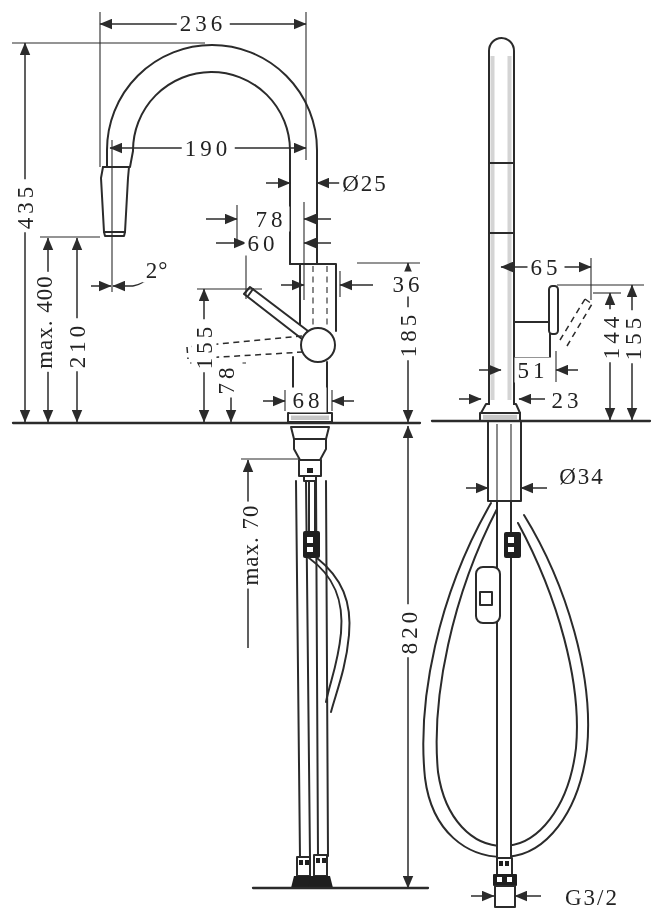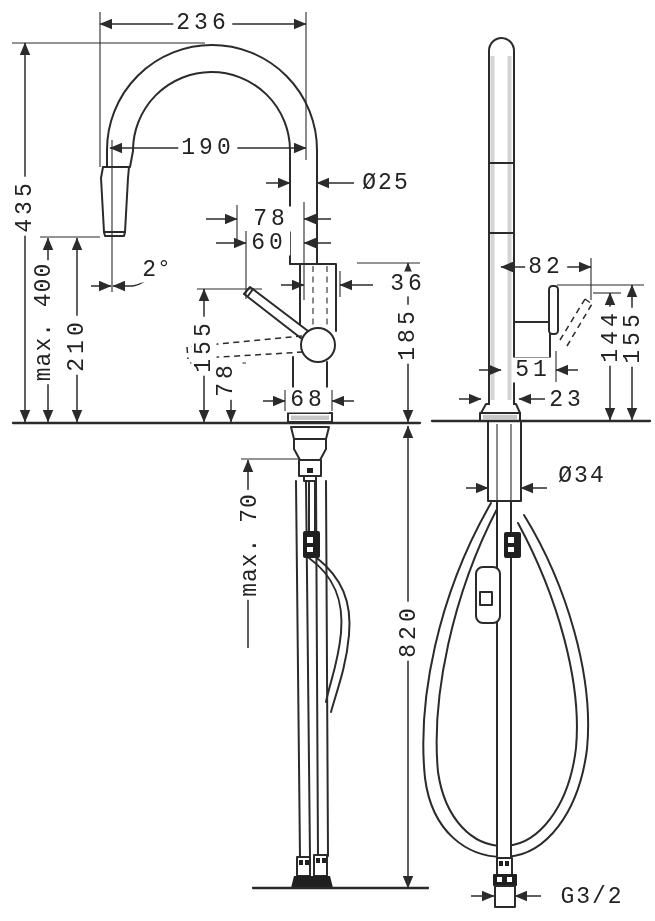--- a/index.html
+++ b/index.html
@@ -1,17 +1,17 @@
 <!DOCTYPE html>
 <html><head>
 <meta charset="utf-8">
 <style>
   html,body{margin:0;padding:0;background:#ffffff;}
   .stage{position:relative;width:655px;height:921px;background:#fff;overflow:hidden;
-         font-family:Liberation Mono, monospace;}
+         font-family:Liberation Serif, serif;}
   .stage svg{position:absolute;left:0;top:0;}
   
   .o  {stroke:#2b2b2b;stroke-width:2;fill:none;stroke-linejoin:round;stroke-linecap:round;}
   .of {stroke:#2b2b2b;stroke-width:2;fill:#ffffff;stroke-linejoin:round;}
   .th {stroke:#2b2b2b;stroke-width:2.3;fill:none;stroke-linecap:round;}
   .d  {stroke:#2b2b2b;stroke-width:1.5;fill:none;}
   .x  {stroke:#2b2b2b;stroke-width:1.1;fill:none;}
   .dash{stroke-dasharray:6 4.5;}
   .blk{fill:#1f1f1f;stroke:none;}
   .wht{fill:#ffffff;stroke:none;}
@@ -247,36 +247,36 @@
       <line class="d" x1="521" y1="488" x2="547" y2="488" marker-start="url(#arr)"></line>
 
       <line class="d" x1="471" y1="896" x2="494" y2="896" marker-end="url(#arr)"></line>
       <line class="d" x1="515" y1="896" x2="541" y2="896" marker-start="url(#arr)"></line>
     </g>
   </g>
 </svg>
 
 <span class="lbl" style="left:203px;top:23px">236</span>
 <span class="lbl" style="left:208px;top:148px">190</span>
-<span class="lbl mid" style="left:386px;top:183px">Ø25</span>
+<span class="lbl mid" style="left:365px;top:183px">Ø25</span>
 <span class="lbl" style="left:271px;top:219px">78</span>
-<span class="lbl" style="left:269px;top:243px">60</span>
+<span class="lbl" style="left:263px;top:243px">60</span>
 <span class="lbl" style="left:408px;top:284px">36</span>
 <span class="lbl v" style="left:408px;top:334px">185</span>
 <span class="lbl v" style="left:204px;top:346px">155</span>
 <span class="lbl v" style="left:226px;top:379px">78</span>
 <span class="lbl" style="left:308px;top:400px">68</span>
 <span class="lbl v" style="left:25px;top:206px">435</span>
 <span class="lbl v tight" style="left:44px;top:322px">max. 400</span>
 <span class="lbl v" style="left:77px;top:345px">210</span>
 <span class="lbl tight" style="left:157px;top:270px">2°</span>
 <span class="lbl v tight" style="left:250px;top:545px">max. 70</span>
 <span class="lbl v" style="left:409px;top:631px">820</span>
 
-<span class="lbl" style="left:546px;top:267px">82</span>
+<span class="lbl" style="left:546px;top:267px">65</span>
 <span class="lbl" style="left:533px;top:370px">51</span>
 <span class="lbl v" style="left:611px;top:336px">144</span>
 <span class="lbl v" style="left:633px;top:337px">155</span>
 <span class="lbl" style="left:567px;top:400px">23</span>
 <span class="lbl mid" style="left:582px;top:476px">Ø34</span>
 <span class="lbl mid" style="left:592px;top:897px">G3/2</span>
 
 </div>
 
 </body></html>

